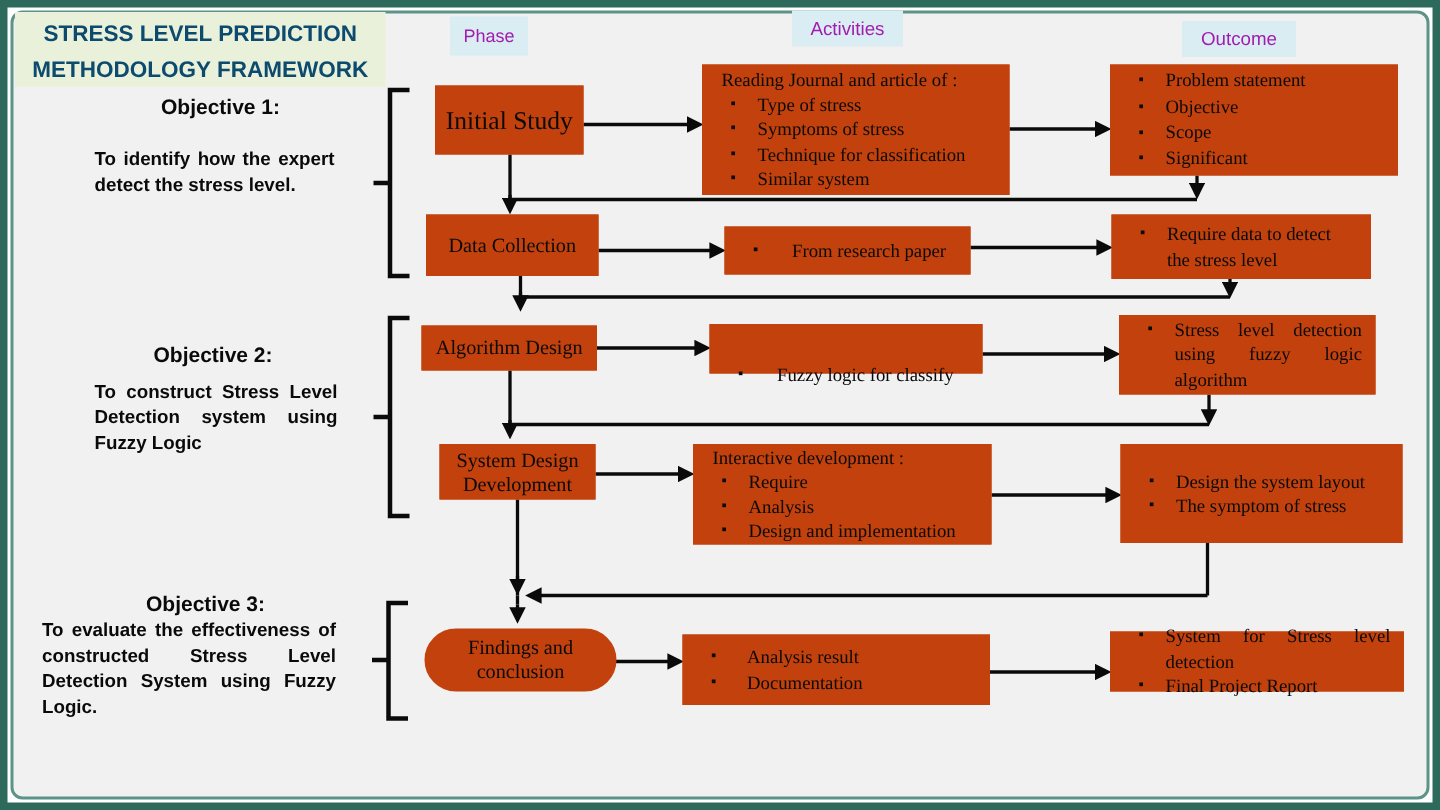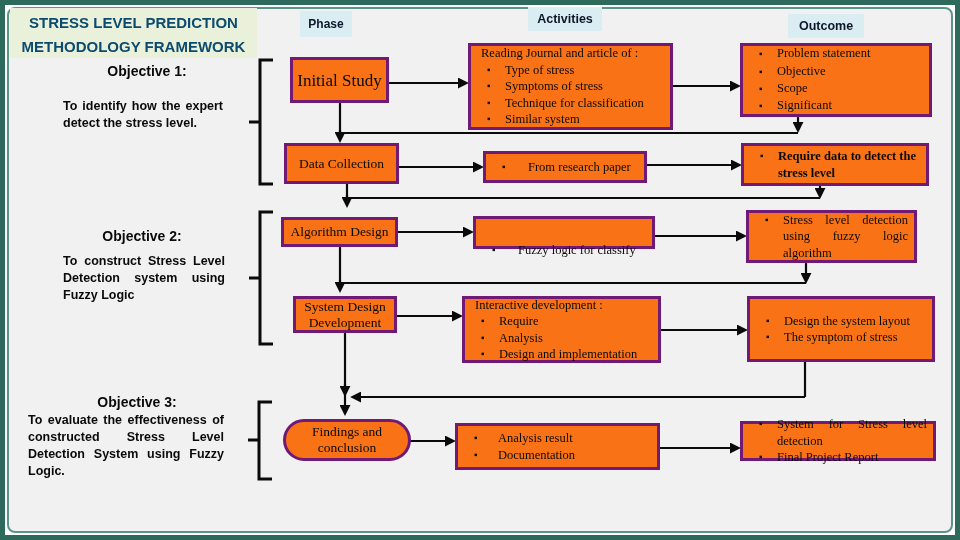--- a/index.html
+++ b/index.html
@@ -7,27 +7,27 @@
         font-family:"Liberation Sans",sans-serif;color:#0a0a0a;}
   .inner-frame{position:absolute;left:7px;top:7px;right:7px;bottom:7px;
         border:2px solid #5d948a;border-radius:8px;background:#f1f1f1;}
   .outer-frame{position:absolute;left:0;top:0;right:0;bottom:0;
         border:5px solid #2d6a5b;pointer-events:none;z-index:60;}
   .abs{position:absolute;box-sizing:border-box;}
   .wires{position:absolute;left:0;top:0;width:960px;height:540px;pointer-events:none;z-index:5;}
 
   .title-block{background:#e9f1db;text-align:center;font-weight:bold;font-size:15px;
         line-height:24px;color:#0c4a6e;padding-top:3px;z-index:10;}
-  .col-header{background:#d9edf3;font-weight:bold;font-size:12.5px;color:#0f172a;
+  .col-header{background:#d9edf3;font-weight:normal;font-size:12.5px;color:#a21caf;
         display:flex;align-items:center;justify-content:center;z-index:10;}
 
   .obj-heading{font-weight:bold;font-size:14px;text-align:center;z-index:10;}
   .obj-desc{font-weight:bold;font-size:12.5px;line-height:17px;text-align:justify;z-index:10;}
 
-  .box{background:#f97316;border:3px solid #701a75;z-index:10;
+  .box{background:#c2410c;border:3px solid #c2410c;z-index:10;
         font-family:"Liberation Serif",serif;font-size:12.5px;color:#0a0a0a;}
   .pbox{display:flex;align-items:center;justify-content:center;text-align:center;
         line-height:16px;padding:1px 3px;}
   .pbox-lg{font-size:17px;line-height:21px;}
   .fbox{display:flex;flex-direction:column;justify-content:center;padding:2px 6px 2px 8px;
         line-height:16.5px;}
   .intro{padding-left:2px;}
   ul.blist{margin:0;padding:0;list-style:none;}
   li.bul{position:relative;padding-left:26px;line-height:16.5px;}
   li.bul::before{content:"▪";position:absolute;left:8px;top:0;font-size:10px;}
@@ -153,21 +153,21 @@
 
   <div class="abs box fbox lh17" style="left:740px;top:43px;width:192px;height:74px;">
     <ul class="blist">
       <li class="bul">Problem statement</li>
       <li class="bul">Objective</li>
       <li class="bul">Scope</li>
       <li class="bul">Significant</li>
     </ul>
   </div>
 
-  <div class="abs box fbox" style="left:741px;top:143px;width:188px;height:43px;font-weight:bold;">
+  <div class="abs box fbox" style="left:741px;top:143px;width:173px;height:43px;">
     <ul class="blist">
       <li class="bul">Require data to detect the stress level</li>
     </ul>
   </div>
 
   <div class="abs box fbox" style="left:746px;top:210px;width:171px;height:53px;">
     <ul class="blist">
       <li class="bul just">Stress level detection using fuzzy logic algorithm</li>
     </ul>
   </div>

